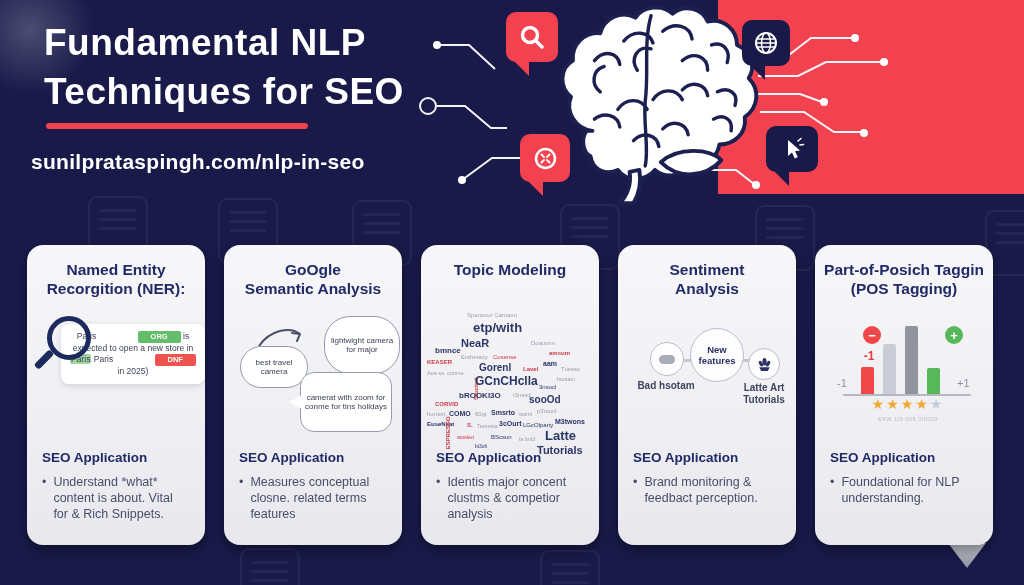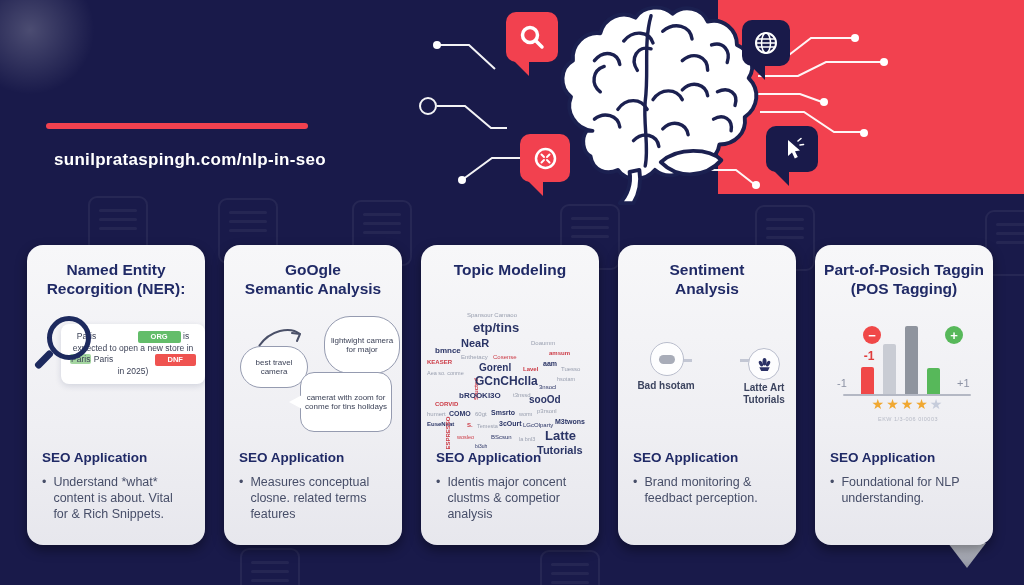--- a/index.html
+++ b/index.html
@@ -5,21 +5,21 @@
   html,body{margin:0;padding:0;background:#0d0e2b;}
   .canvas{position:relative;width:1024px;height:585px;background:#191a4a;overflow:hidden;
           font-family:"Liberation Sans",sans-serif;}
   
   .red-panel{position:absolute;left:718px;top:0;width:306px;height:194px;background:#f2414f;z-index:1;}
   .corner-glow{position:absolute;left:-40px;top:-40px;width:140px;height:140px;border-radius:50%;
                background:radial-gradient(circle,rgba(255,255,255,.22),rgba(255,255,255,0) 65%);z-index:1;}
   .main-title{position:absolute;left:44px;top:18px;color:#ffffff;font-size:37px;font-weight:800;
               letter-spacing:.5px;line-height:49px;white-space:pre-line;z-index:5;}
   .title-underline{position:absolute;left:46px;top:123px;width:262px;height:6px;background:#f2414f;border-radius:3px;z-index:5;}
-  .site-url{position:absolute;left:54px;top:150px;color:#ffffff;font-size:17px;font-weight:700;
+  .site-url{position:absolute;left:31px;top:150px;color:#ffffff;font-size:21px;font-weight:700;
             letter-spacing:.3px;z-index:5;text-decoration:none;}
   .circuit{position:absolute;left:0;top:0;z-index:2;}
   .brain{position:absolute;left:534px;top:2px;z-index:3;}
   
   .bub{position:absolute;border-radius:10px;display:flex;align-items:center;justify-content:center;z-index:4;}
   .bub:after{content:"";position:absolute;left:8px;bottom:-14px;width:0;height:0;
              border-top:15px solid transparent;border-left:15px solid transparent;}
   .bub.red{background:#f2414f;}  .bub.red:after{border-top-color:#f2414f;}
   .bub.navy{background:#191a4a;} .bub.navy:after{border-top-color:#191a4a;}
   
@@ -196,20 +196,22 @@
   <div class="bub navy" style="left:766px;top:126px;width:52px;height:46px">
     <svg width="28" height="28" viewBox="0 0 28 28">
       <path d="M10,5 L10,21 L14,17.5 L16.8,23.5 L19.8,22 L17,16.3 L22,15.5 Z" fill="#fff"></path>
       <g stroke="#fff" stroke-width="1.6" stroke-linecap="round">
         <line x1="20" y1="6" x2="23" y2="3.5"></line>
         <line x1="22" y1="10" x2="25.5" y2="9.5"></line>
       </g>
     </svg>
   </div>
 
+  <div class="main-title">Fundamental NLP
+Techniques for SEO</div>
   <div class="title-underline"></div>
   <a class="site-url" href="#">sunilprataspingh.com/nlp-in-seo</a>
 
   <div class="card" style="left:27px">
     <div class="card-title">Named Entity
 Recorgition (NER):</div>
     <div class="card-visual">
       <div class="ner-box">
         <span>Paris</span>
         <span class="tag g">ORG</span>
@@ -250,21 +252,21 @@
         <span>Measures conceptual closne. related terms features</span>
         </div>
     </div>
   </div>
 
   <div class="card" style="left:421px">
     <div class="card-title">Topic Modeling</div>
     <div class="card-visual">
       <div class="wcloud">
           <span class="cw g" style="left: 40px; top: 2px; font-size: 6px;">Spansour Camaoo</span>
-          <span class="cw b n" style="left: 46px; top: 10px; font-size: 13px;">etp/tins</span>
+          <span class="cw b n" style="left: 46px; top: 10px; font-size: 13px;">etp/with</span>
           <span class="cw b n" style="left: 34px; top: 27px; font-size: 11px;">NeaR</span>
           <span class="cw g" style="left: 104px; top: 30px; font-size: 6px;">Doaumm</span>
           <span class="cw b n" style="left: 8px; top: 36px; font-size: 8px;">bmnce</span>
           <span class="cw g" style="left: 34px; top: 44px; font-size: 6px;">Enthetacy</span>
           <span class="cw r" style="left: 66px; top: 44px; font-size: 6px;">Cosense</span>
           <span class="cw b r" style="left: 122px; top: 40px; font-size: 6px;">amsum</span>
           <span class="cw b r" style="left: 0px; top: 49px; font-size: 6px;">KEASER</span>
           <span class="cw b n" style="left: 52px; top: 52px; font-size: 10px;">Gorenl</span>
           <span class="cw b r" style="left: 96px; top: 56px; font-size: 6px;">Lavel</span>
           <span class="cw b n" style="left: 116px; top: 50px; font-size: 7px;">aam</span>
@@ -310,20 +312,21 @@
 
   <div class="card" style="left:618px">
     <div class="card-title">Sentiment
 Analysis</div>
     <div class="card-visual">
       <div class="sconn" style="left:58px;width:12px"></div>
       <div class="sconn" style="left:118px;width:10px"></div>
       <div class="scircle sc-l">
         <div class="neg-pill"></div>
       </div>
+      <div class="scircle sc-c">New features</div>
       <div class="scircle sc-r">
         <svg width="17" height="17" viewBox="0 0 18 18">
           <g fill="#2b3166">
             <ellipse cx="9" cy="6" rx="2.2" ry="4"></ellipse>
             <ellipse cx="5.2" cy="8" rx="1.8" ry="3.2" transform="rotate(-30 5.2 8)"></ellipse>
             <ellipse cx="12.8" cy="8" rx="1.8" ry="3.2" transform="rotate(30 12.8 8)"></ellipse>
             <path d="M3.5,12 h11 l-2,4 h-7 Z"></path>
           </g>
         </svg>
       </div>

